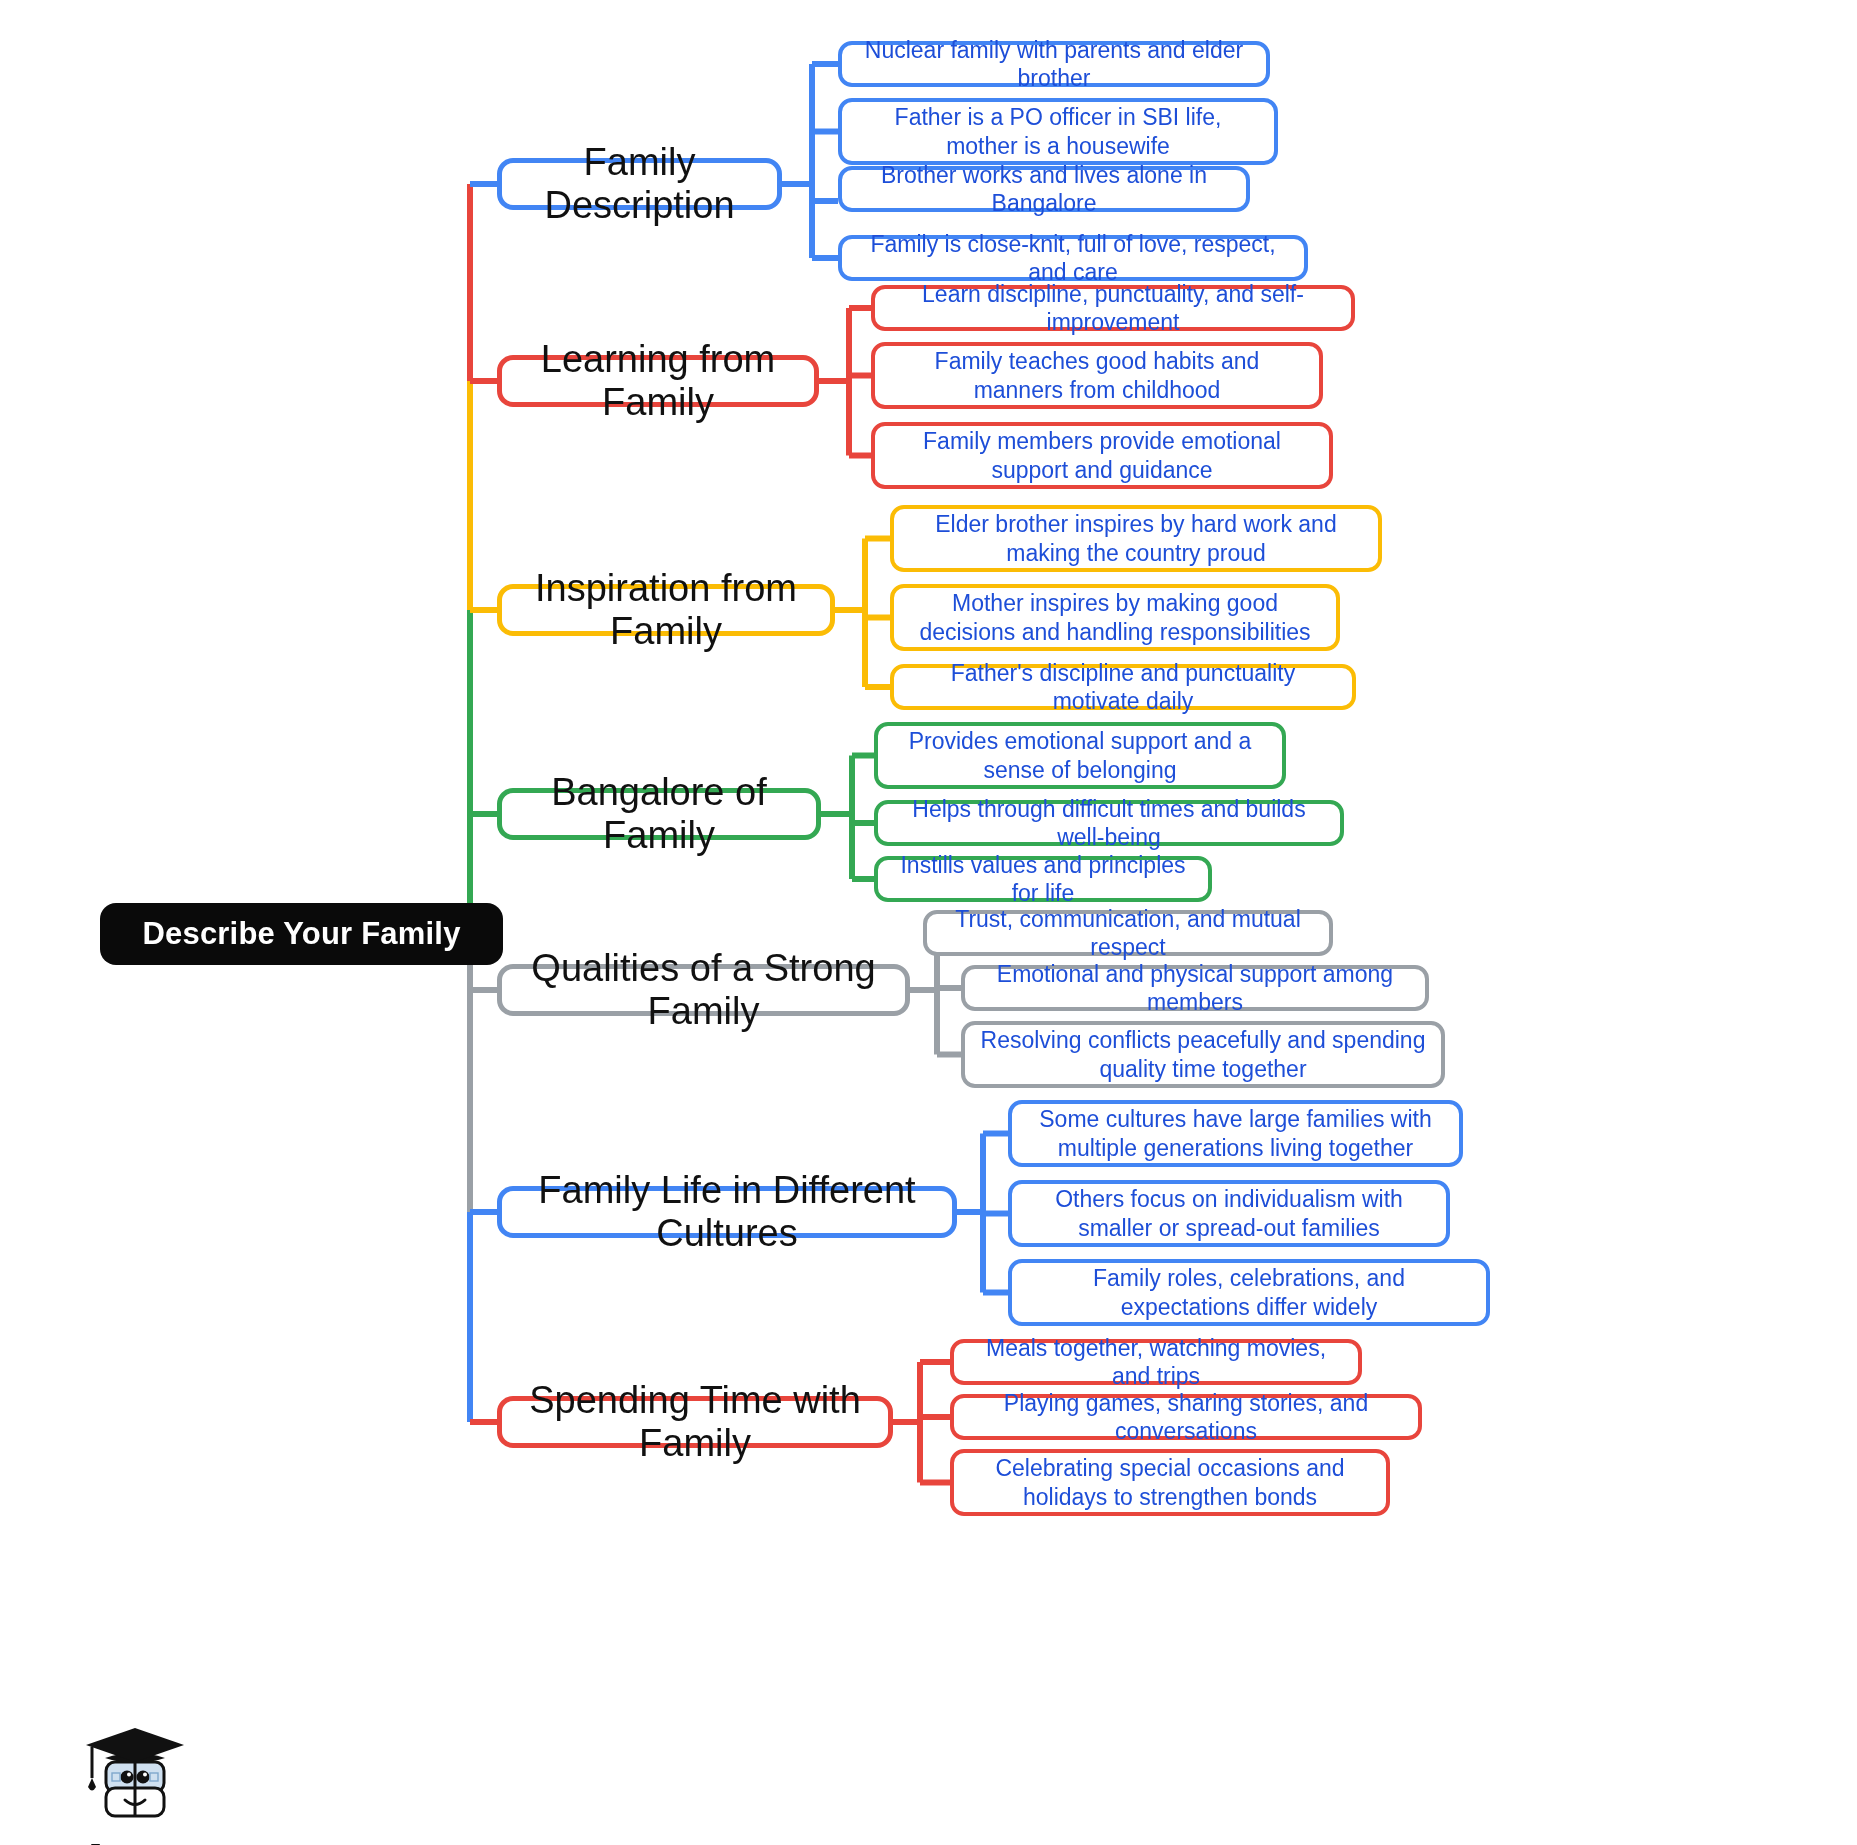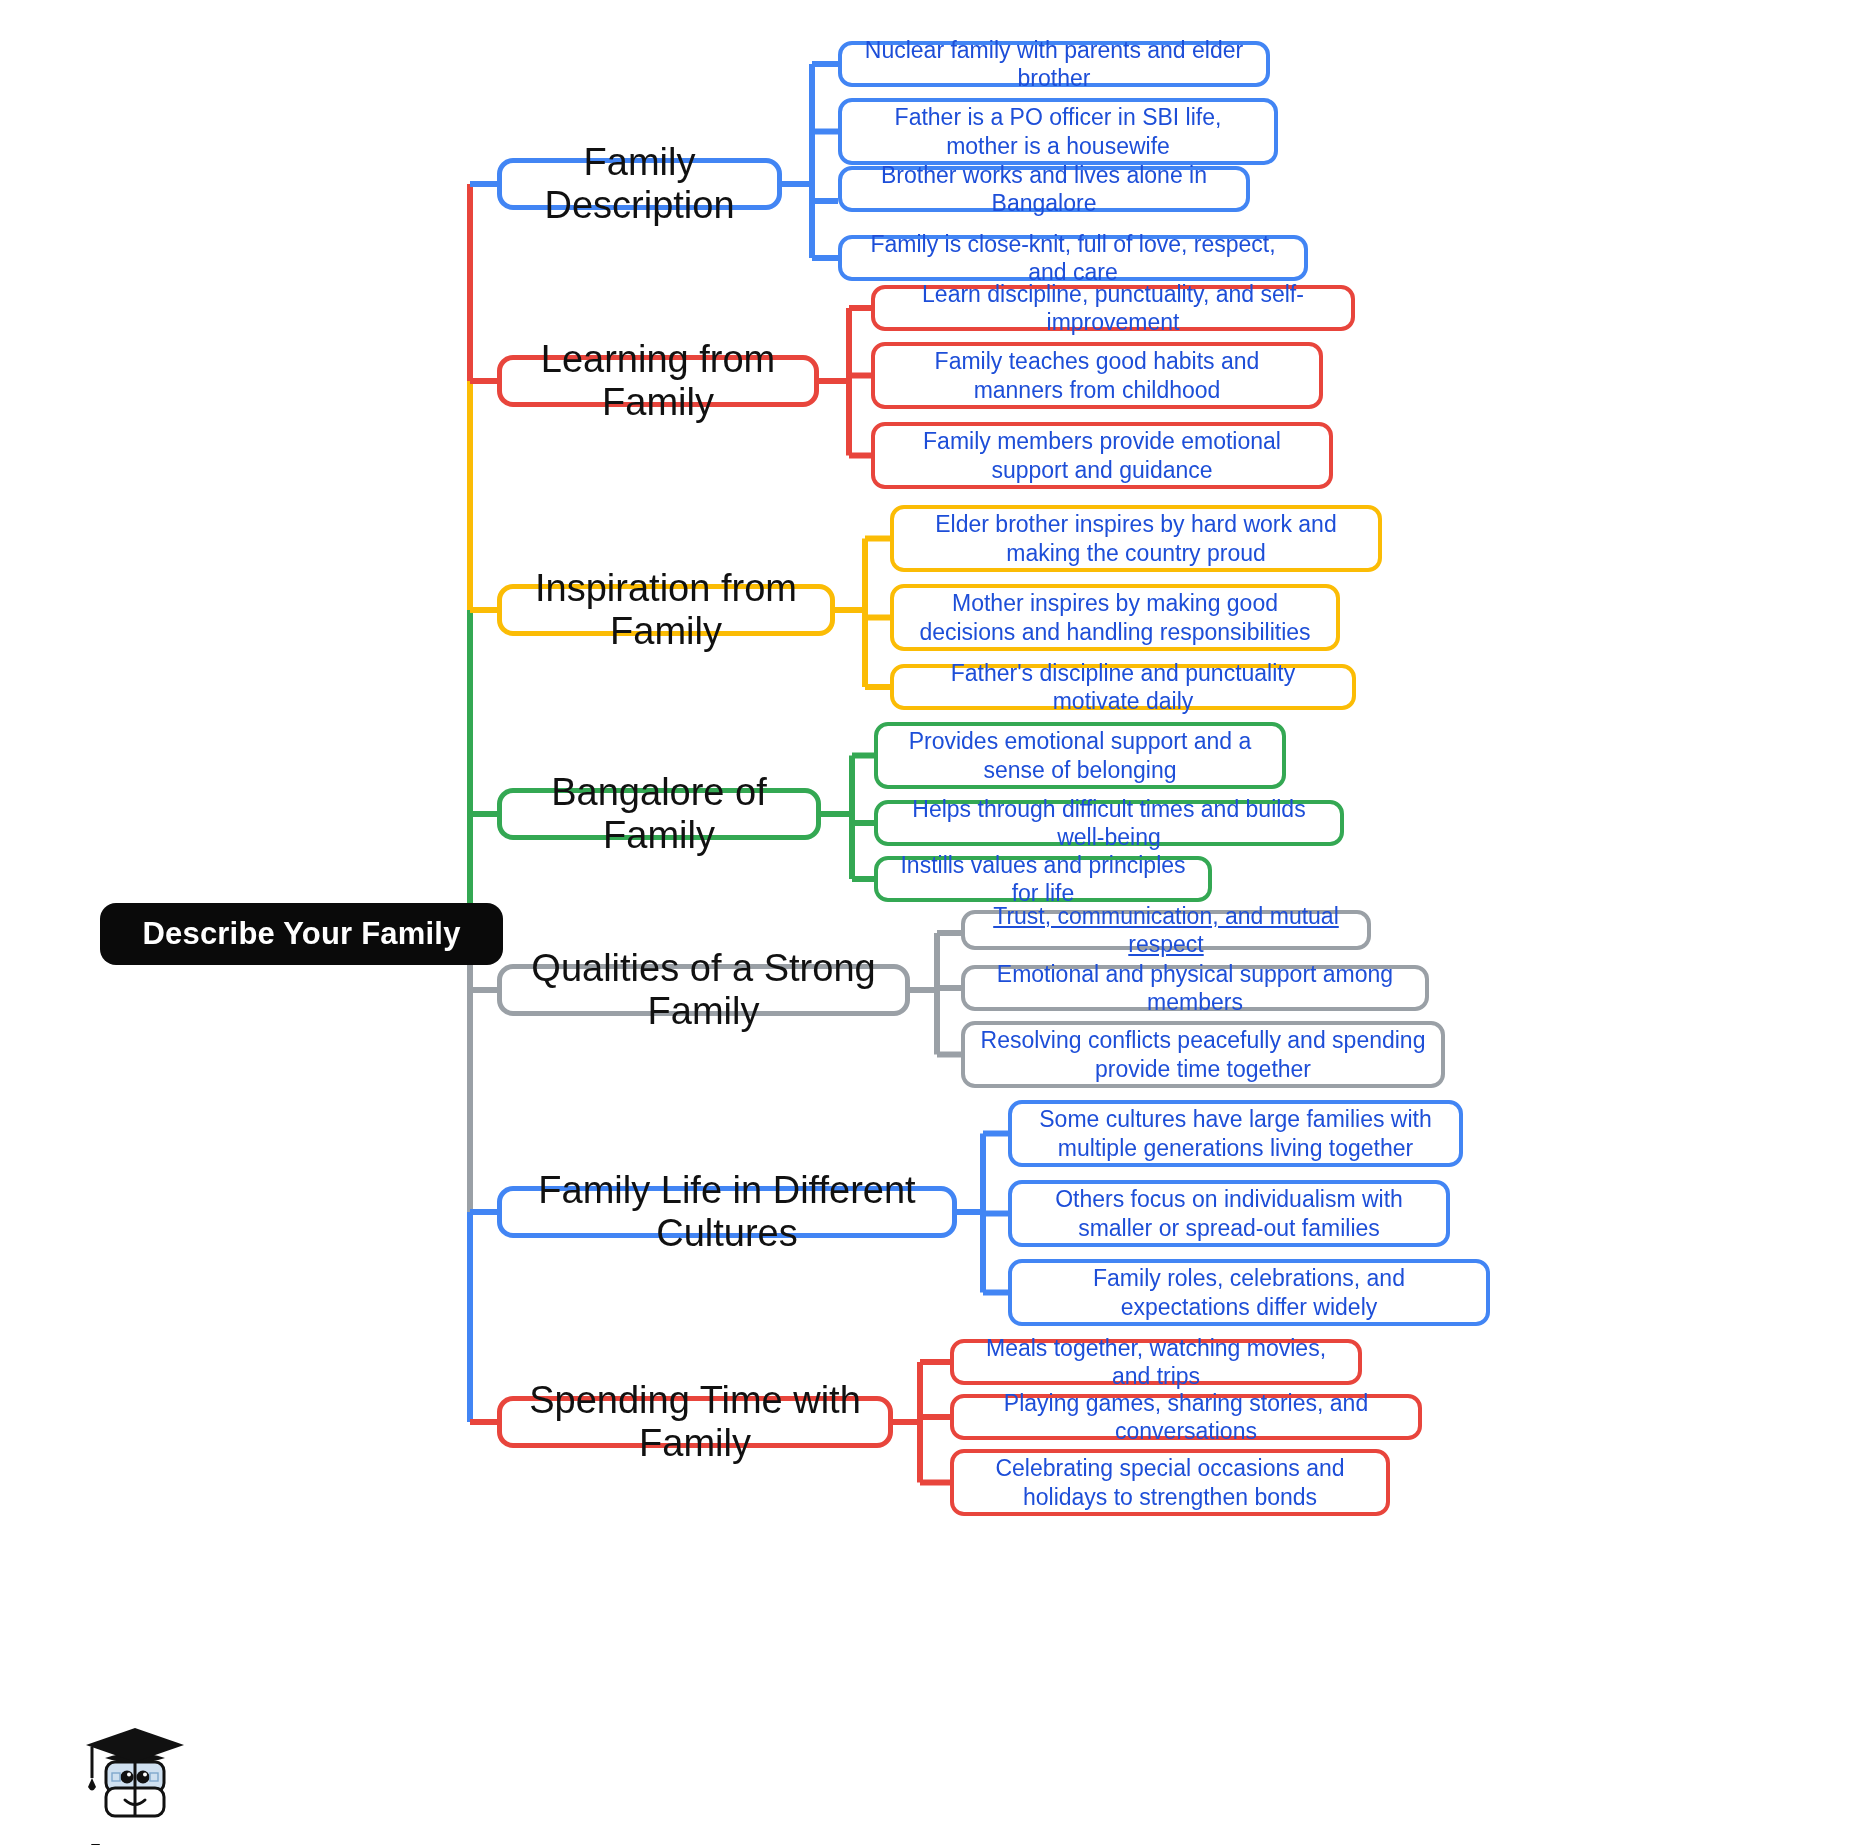--- a/index.html
+++ b/index.html
@@ -108,23 +108,23 @@
       <div class="node leaf" style="left: 871px; top: 422px; width: 462px; height: 67px; border-color: rgb(232, 69, 60);">Family members provide emotional support and guidance</div>
       <div class="node branch" style="left: 497px; top: 584px; width: 338px; height: 52px; border-color: rgb(251, 188, 5);">Inspiration from Family</div>
       <div class="node leaf" style="left: 890px; top: 505px; width: 492px; height: 67px; border-color: rgb(251, 188, 5);">Elder brother inspires by hard work and making the country proud</div>
       <div class="node leaf" style="left: 890px; top: 584px; width: 450px; height: 67px; border-color: rgb(251, 188, 5);">Mother inspires by making good decisions and handling responsibilities</div>
       <div class="node leaf" style="left: 890px; top: 664px; width: 466px; height: 46px; border-color: rgb(251, 188, 5);">Father's discipline and punctuality motivate daily</div>
       <div class="node branch" style="left: 497px; top: 788px; width: 324px; height: 52px; border-color: rgb(52, 168, 83);">Bangalore of Family</div>
       <div class="node leaf" style="left: 874px; top: 722px; width: 412px; height: 67px; border-color: rgb(52, 168, 83);">Provides emotional support and a sense of belonging</div>
       <div class="node leaf" style="left: 874px; top: 800px; width: 470px; height: 46px; border-color: rgb(52, 168, 83);">Helps through difficult times and builds well-being</div>
       <div class="node leaf" style="left: 874px; top: 856px; width: 338px; height: 46px; border-color: rgb(52, 168, 83);">Instills values and principles for life</div>
       <div class="node branch" style="left: 497px; top: 964px; width: 413px; height: 52px; border-color: rgb(154, 160, 166);">Qualities of a Strong Family</div>
-      <div class="node leaf" style="left: 961px; top: 910px; width: 410px; height: 40px; border-color: rgb(154, 160, 166); text-decoration: underline;">Trust, communication, and mutual respect</div>
+      <div class="node leaf" style="left: 923px; top: 910px; width: 410px; height: 46px; border-color: rgb(154, 160, 166);">Trust, communication, and mutual respect</div>
       <div class="node leaf" style="left: 961px; top: 965px; width: 468px; height: 46px; border-color: rgb(154, 160, 166);">Emotional and physical support among members</div>
-      <div class="node leaf" style="left: 961px; top: 1021px; width: 484px; height: 67px; border-color: rgb(154, 160, 166);">Resolving conflicts peacefully and spending provide time together</div>
+      <div class="node leaf" style="left: 961px; top: 1021px; width: 484px; height: 67px; border-color: rgb(154, 160, 166);">Resolving conflicts peacefully and spending quality time together</div>
       <div class="node branch" style="left: 497px; top: 1186px; width: 460px; height: 52px; border-color: rgb(66, 133, 244);">Family Life in Different Cultures</div>
       <div class="node leaf" style="left: 1008px; top: 1100px; width: 455px; height: 67px; border-color: rgb(66, 133, 244);">Some cultures have large families with multiple generations living together</div>
       <div class="node leaf" style="left: 1008px; top: 1180px; width: 442px; height: 67px; border-color: rgb(66, 133, 244);">Others focus on individualism with smaller or spread-out families</div>
       <div class="node leaf" style="left: 1008px; top: 1259px; width: 482px; height: 67px; border-color: rgb(66, 133, 244);">Family roles, celebrations, and expectations differ widely</div>
       <div class="node branch" style="left: 497px; top: 1396px; width: 396px; height: 52px; border-color: rgb(232, 69, 60);">Spending Time with Family</div>
       <div class="node leaf" style="left: 950px; top: 1339px; width: 412px; height: 46px; border-color: rgb(232, 69, 60);">Meals together, watching movies, and trips</div>
       <div class="node leaf" style="left: 950px; top: 1394px; width: 472px; height: 46px; border-color: rgb(232, 69, 60);">Playing games, sharing stories, and conversations</div>
       <div class="node leaf" style="left: 950px; top: 1449px; width: 440px; height: 67px; border-color: rgb(232, 69, 60);">Celebrating special occasions and holidays to strengthen bonds</div>
     </div>
 

